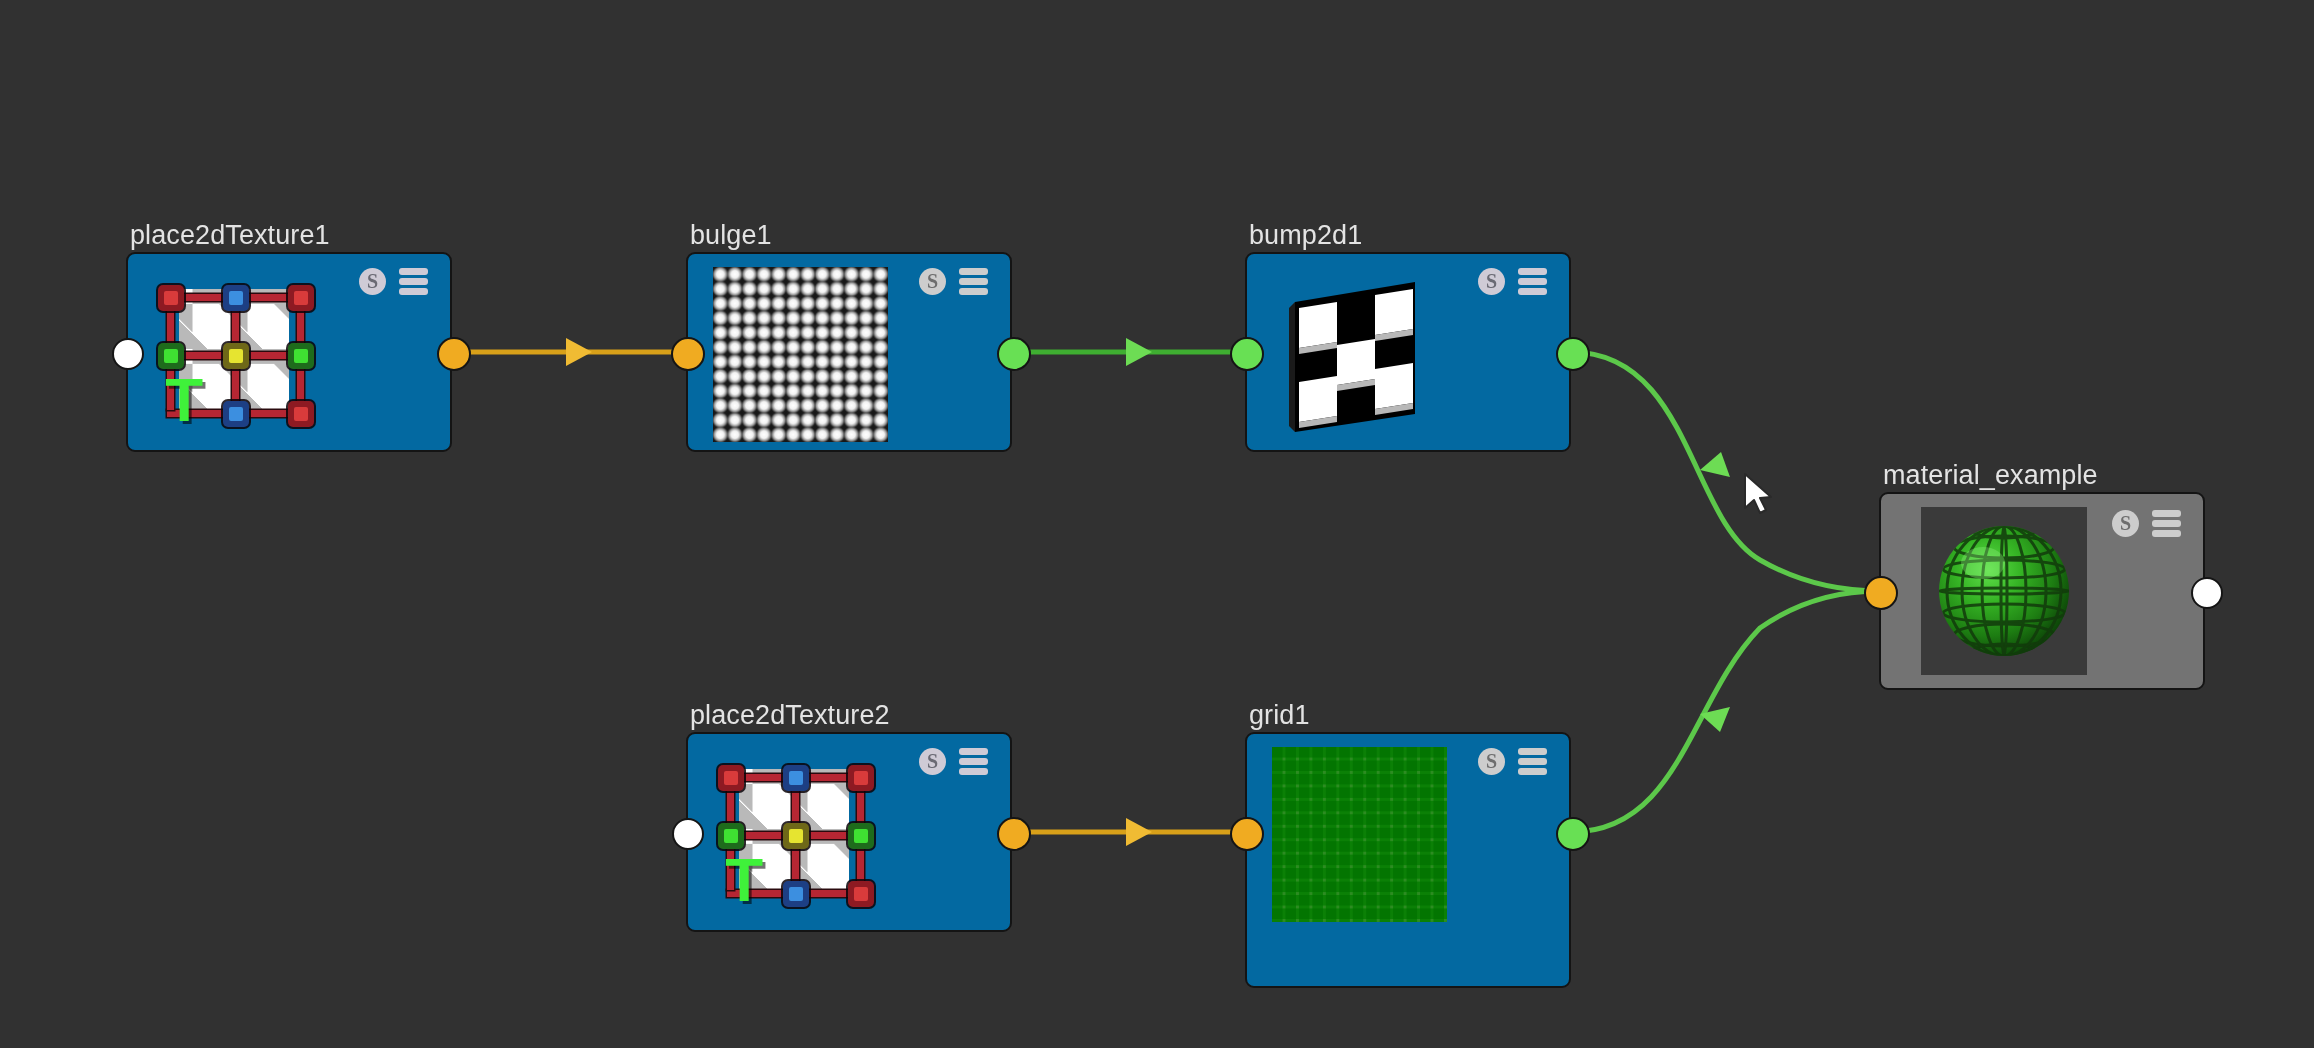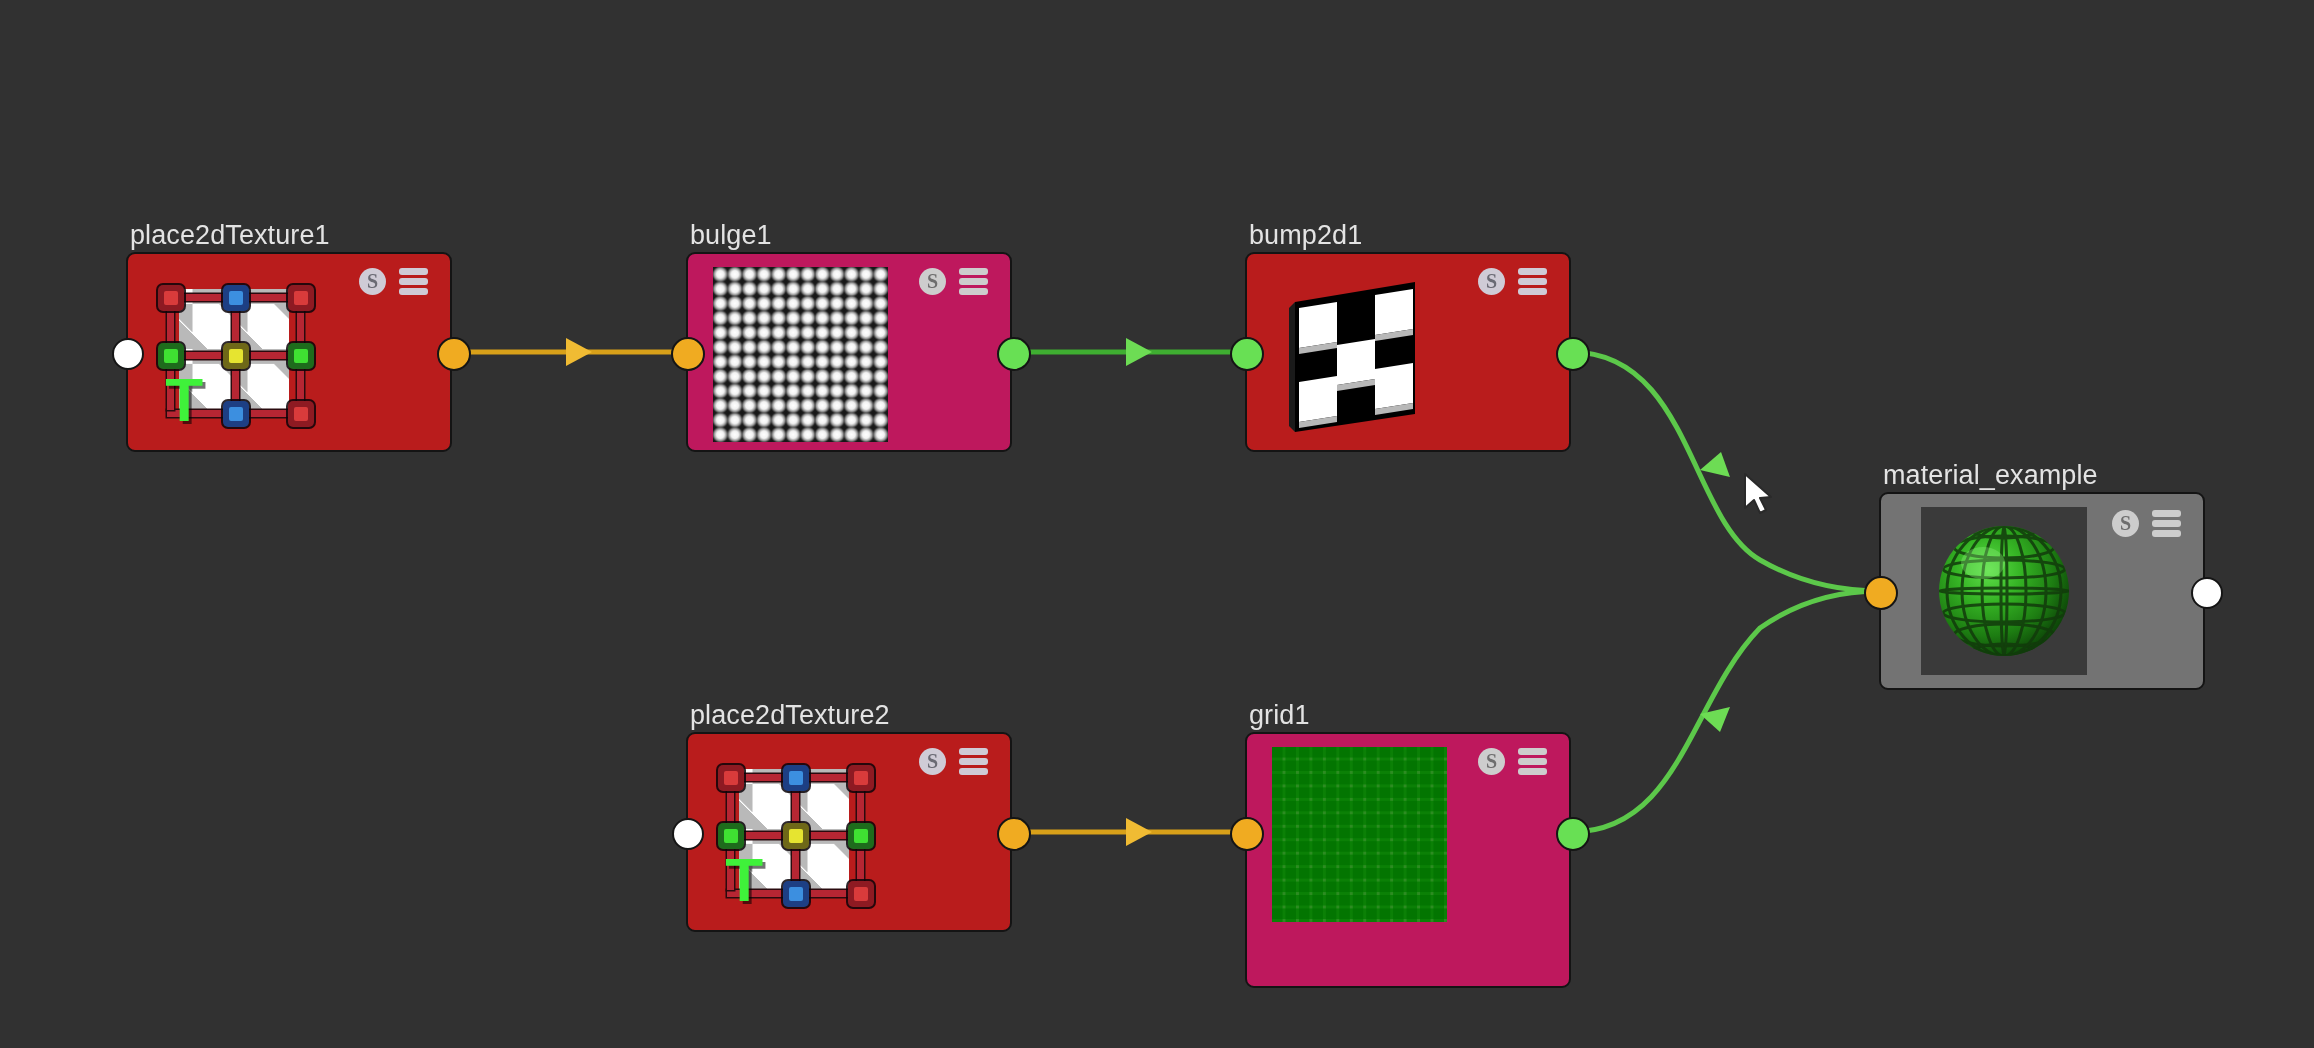--- a/index.html
+++ b/index.html
@@ -26,22 +26,22 @@
     pointer-events: none;
   }
 
   
   .node {
     position: absolute;
     box-sizing: border-box;
     border-radius: 9px;
     border: 2px solid #141414;
   }
-  .node.purple { background: #b91c1c; }
-  .node.gray   { background: #be185d; }
+  .node.purple { background: #0369a1; }
+  .node.gray   { background: #0369a1; }
   .node.matbody { background: #737373; }
 
   .node-title {
     position: absolute;
     left: 2px;
     bottom: 100%;
     margin-bottom: 5px;
     white-space: nowrap;
     color: #e3e3e3;
     font-size: 27px;

